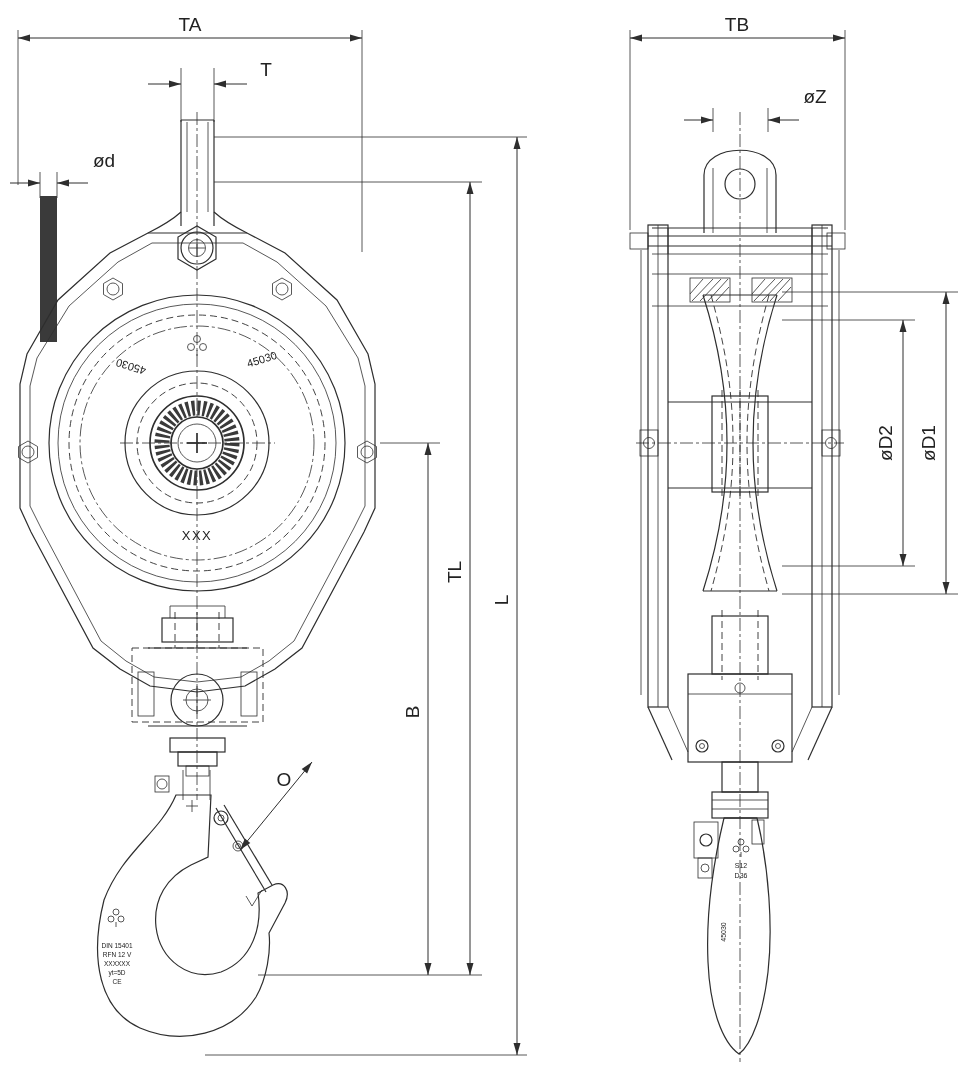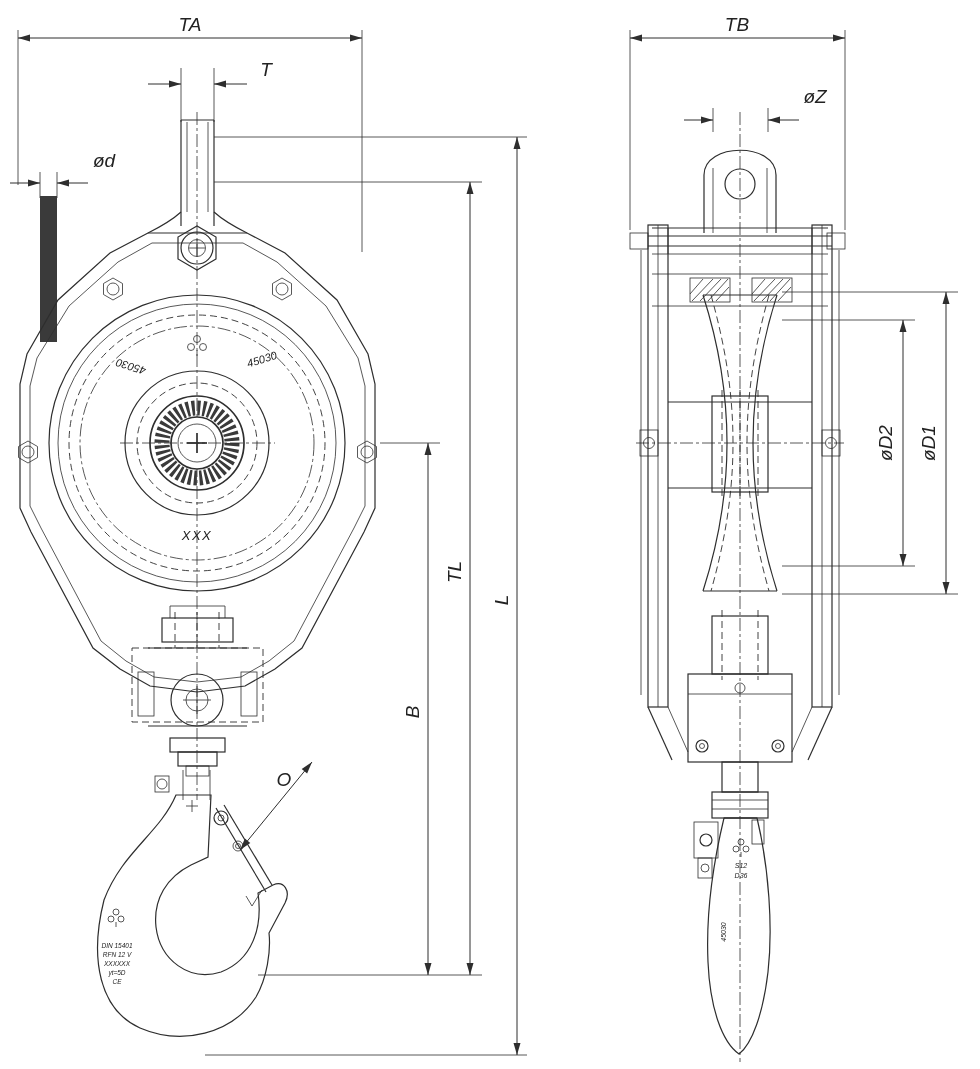--- a/index.html
+++ b/index.html
@@ -1,17 +1,17 @@
 <!DOCTYPE html>
 <html style="--line-color: #2e2e2e; --bg-color: #ffffff; --rope-fill: #3a3a3a; --text-color: #222222;"><head>
 <meta charset="utf-8">
 <style>
   html,body { margin:0; padding:0; background:#ffffff; }
   .stage { width:980px; height:1069px; background:var(--bg-color,#ffffff); position:relative;
-           font-family:"Liberation Sans", sans-serif; overflow:hidden;font-style:italic; }
+           font-family:"Liberation Sans", sans-serif; overflow:hidden; }
   svg { display:block; }
   .ln      { fill:none; stroke:var(--line-color,#2e2e2e); stroke-width:1.2; }
   .thin    { stroke-width:0.8; }
   .thick   { stroke-width:1.7; }
   .dash    { stroke-dasharray:7 4;  stroke-width:0.9; }
   .dashdot { stroke-dasharray:13 3 3 3; stroke-width:0.8; }
   .dim     { fill:none; stroke:var(--line-color,#2e2e2e); stroke-width:1; }
   .ext     { fill:none; stroke:var(--line-color,#2e2e2e); stroke-width:0.8; }
   .arrow   { fill:var(--line-color,#2e2e2e); stroke:none; }
   .dark    { fill:var(--rope-fill,#3a3a3a); stroke:none; }

